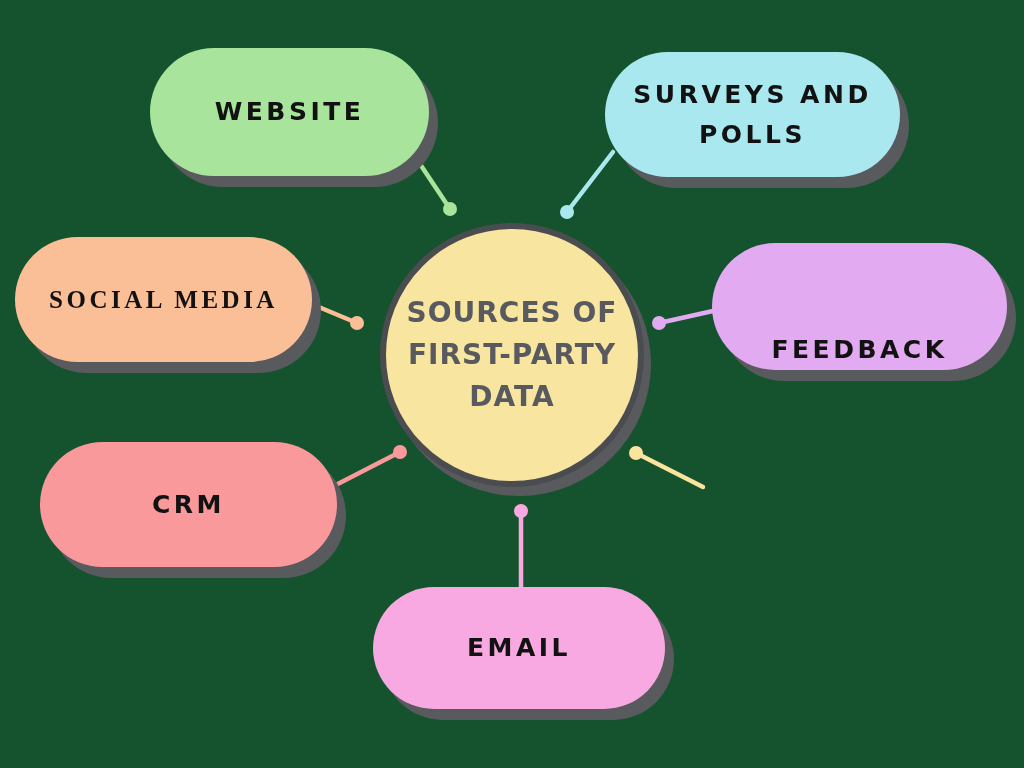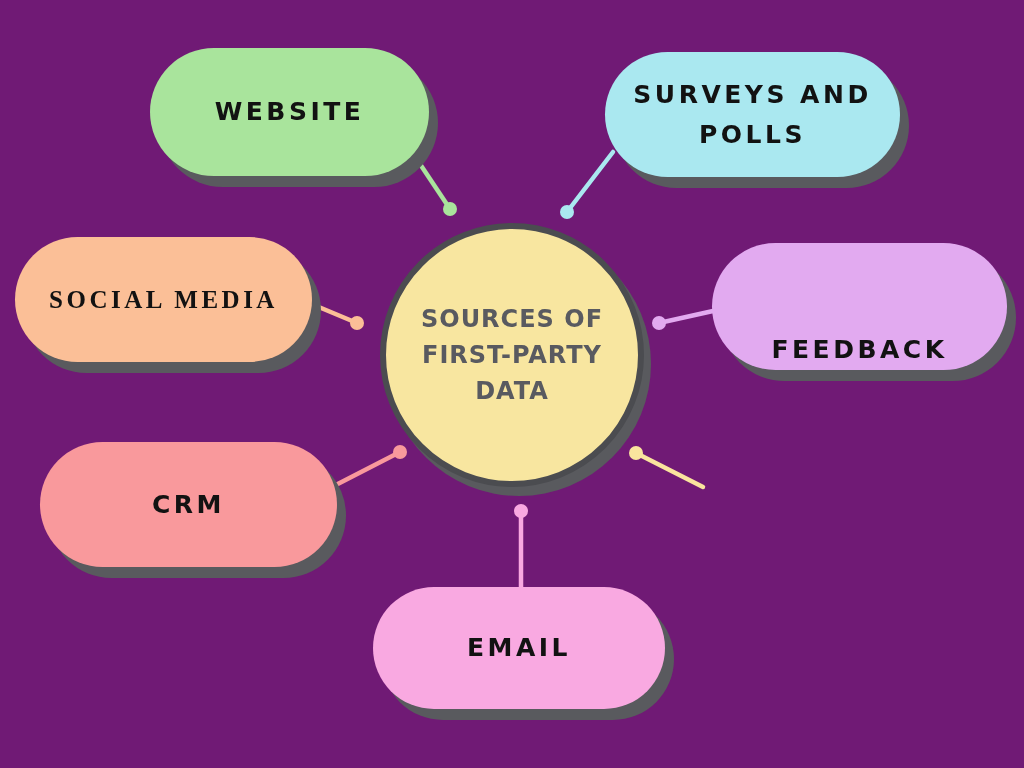--- a/index.html
+++ b/index.html
@@ -51,39 +51,39 @@
     border-radius: 50%;
     border-style: solid;
     border-width: 6px;
     display: flex;
     align-items: center;
     justify-content: center;
     box-shadow: 7px 9px 0 0 var(--shadow);
   }
   #center-node .label {
     font-weight: bold;
-    font-size: 24px;
+    font-size: 28px;
     letter-spacing: 1px;
     text-align: center;
     line-height: 1.5;
     white-space: pre-line;
   }
   
   .pill.website   { left: 150px; top: 48px;  width: 279px; height: 128px; }
   .pill.surveys   { left: 605px; top: 52px;  width: 295px; height: 125px; }
   .pill.social    { left: 15px;  top: 237px; width: 297px; height: 125px; font-family: Liberation Serif, serif; }
   .pill.feedback  { left: 712px; top: 243px; width: 295px; height: 127px; }
   .pill.crm       { left: 40px;  top: 442px; width: 297px; height: 125px; }
   .pill.meetings  { left: 692px; top: 442px; width: 291px; height: 125px; }
   .pill.email     { left: 373px; top: 587px; width: 292px; height: 122px; }
 </style>
 </head>
 <body>
 
-<div id="canvas" style="background: #701a75; --shadow: #595a5e;">
+<div id="canvas" style="background: #14532d; --shadow: #595a5e;">
 
   <svg id="connectors" width="1024" height="768" viewBox="0 0 1024 768">
 
     <line x1="412" y1="152" x2="450" y2="209" stroke="#a9e49c"></line>
     <circle cx="450" cy="209" r="7" fill="#a9e49c"></circle>
 
     <line x1="613" y1="152" x2="567" y2="212" stroke="#aae8f0"></line>
     <circle cx="567" cy="212" r="7" fill="#aae8f0"></circle>
 
     <line x1="302" y1="300" x2="357" y2="323" stroke="#fbbf97"></line>

